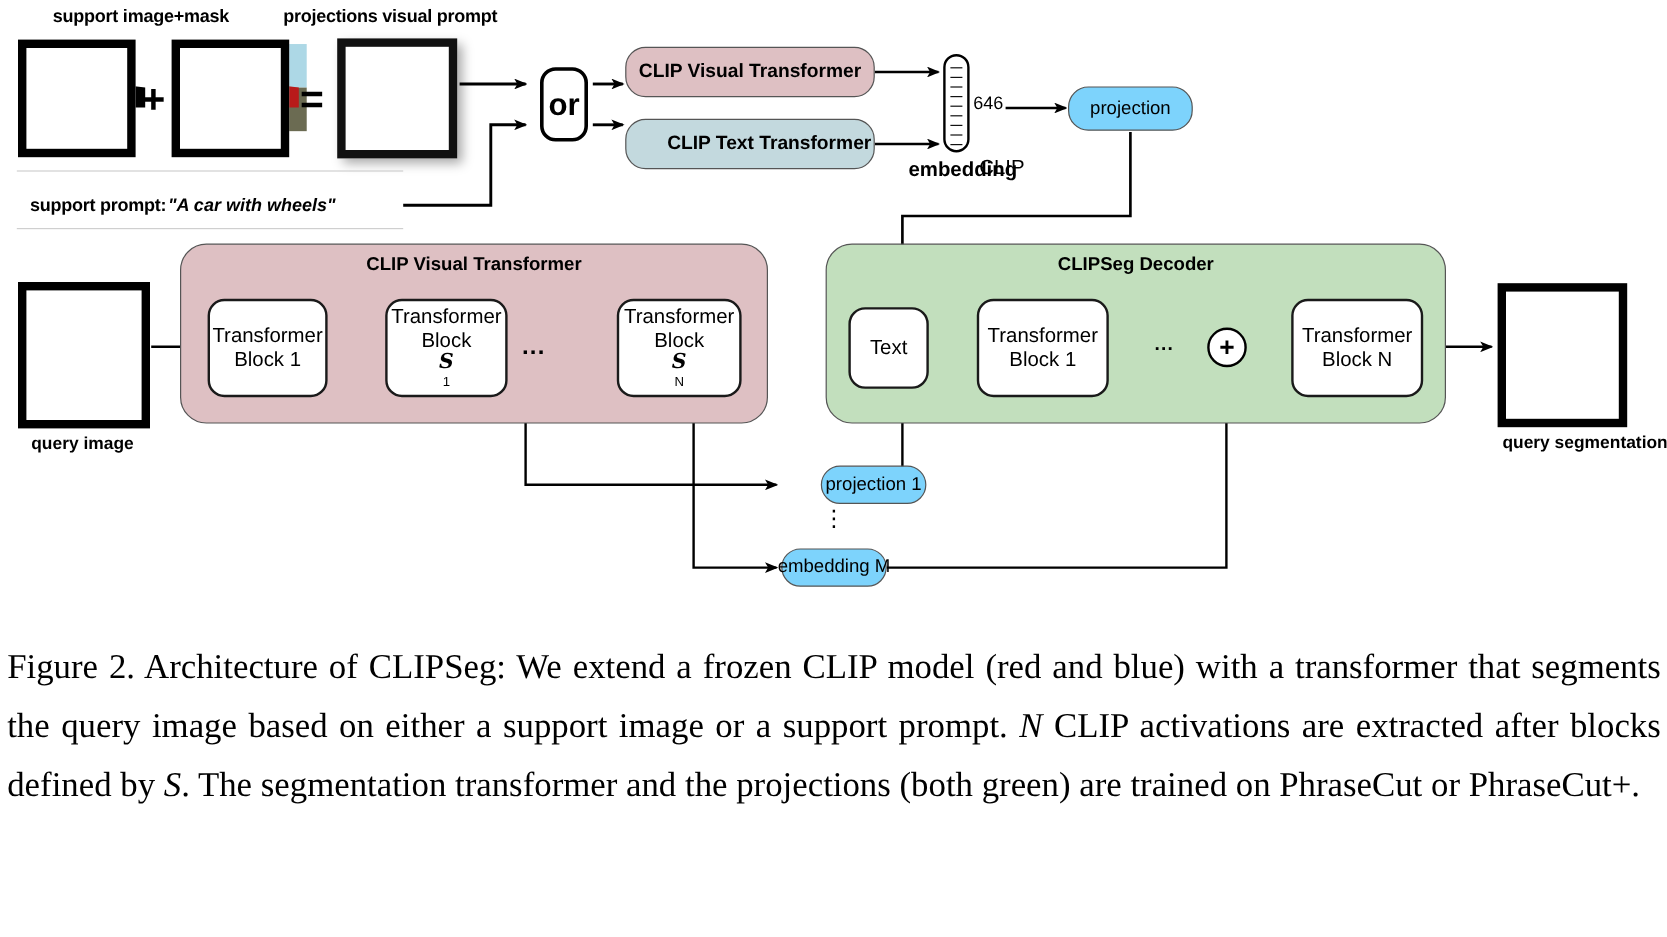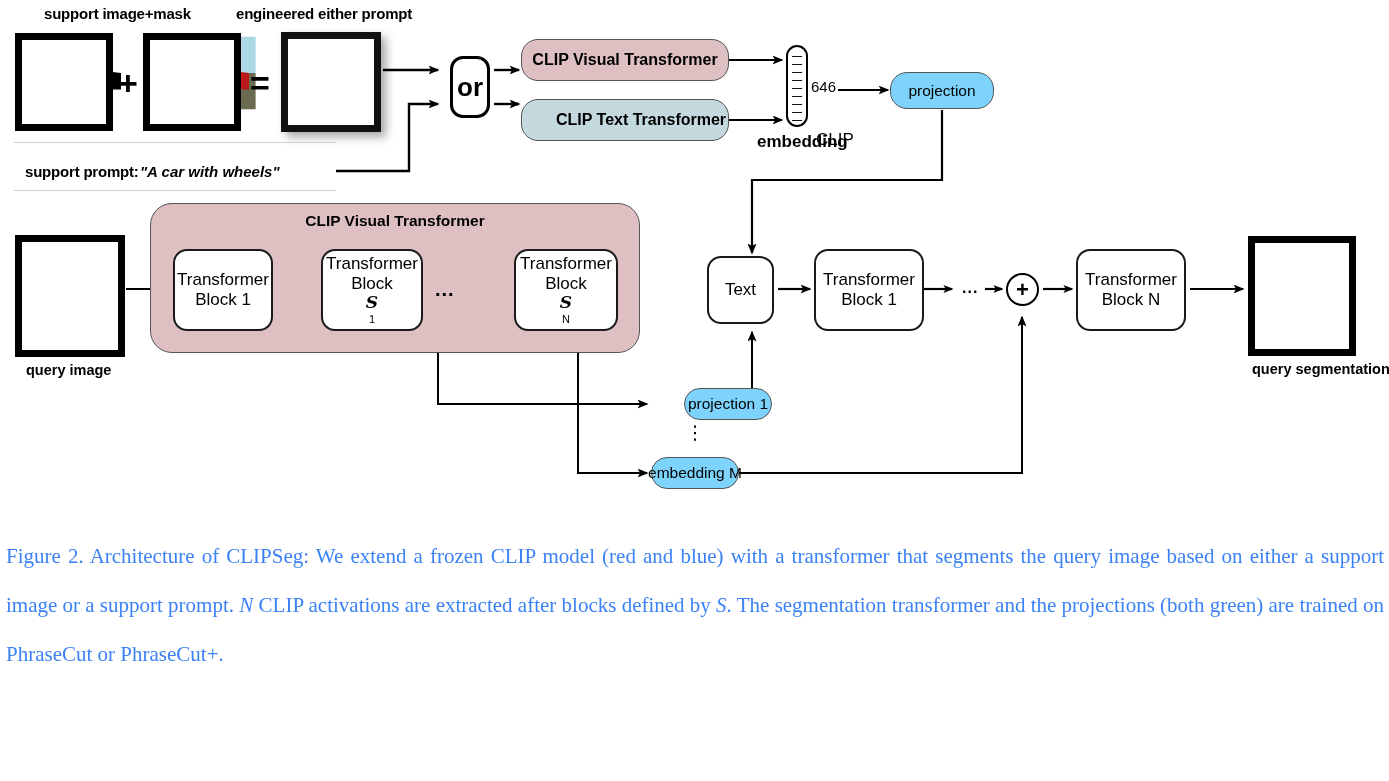--- a/index.html
+++ b/index.html
@@ -57,22 +57,22 @@
             font-size:22px;font-weight:bold;line-height:1;}
 
   .dots{position:absolute;font-size:20px;font-weight:bold;letter-spacing:1px;}
   .vdots{position:absolute;font-size:19px;line-height:0.5;text-align:center;}
 
   .num{position:absolute;font-size:15px;}
 
   .hr{position:absolute;height:0;border-top:1.4px solid #cfcfcf;}
 
   #caption{position:absolute;left:6px;top:532px;width:1378px;
-           font-family:"Liberation Serif",serif;font-size:21px;
-           line-height:49px;text-align:justify;text-align-last:left;color:#3b82f6;}
+           font-family:"Liberation Serif",serif;font-size:29px;
+           line-height:49px;text-align:justify;text-align-last:left;color:#000000;}
   #caption .it{font-style:italic;}
 </style>
 </head>
 <body>
 
 <div id="fig">
 
   <svg id="svg-layer" viewBox="0 0 1389 520">
     <defs>
       <marker id="ah" markerWidth="11" markerHeight="9" refX="9.5" refY="4.5" orient="auto" markerUnits="userSpaceOnUse">
@@ -168,21 +168,21 @@
     <path d="M739,473 L1022,473 L1022,317" stroke="#000" stroke-width="2" fill="none" marker-end="url(#ah)"></path>
 
     <path d="M778,289 L810,289" stroke="#000" stroke-width="2.2" fill="none" marker-end="url(#ah)"></path>
     <path d="M924,289 L952,289" stroke="#000" stroke-width="2.2" fill="none" marker-end="url(#ahs)"></path>
     <path d="M985,289 L1002,289" stroke="#000" stroke-width="2.2" fill="none" marker-end="url(#ahs)"></path>
     <path d="M1043,289 L1072,289" stroke="#000" stroke-width="2.2" fill="none" marker-end="url(#ahs)"></path>
     <path d="M1190,289 L1243,289" stroke="#000" stroke-width="2.2" fill="none" marker-end="url(#ah)"></path>
   </svg>
 
   <div class="lbl" style="left:44px;top:5px;">support image+mask</div>
-  <div class="lbl" style="left:236px;top:5px;">engineered either prompt</div>
+  <div class="lbl" style="left:236px;top:5px;">projections visual prompt</div>
 
   <div class="imgframe" style="left:15px;top:33px;width:98px;height:98px;"></div>
   <div class="imgframe" style="left:143px;top:33px;width:98px;height:98px;"></div>
   <div class="imgframe" style="left:281px;top:32px;width:100px;height:100px;border-color:#111;
               box-shadow:5px 5px 9px rgba(0,0,0,0.35);"></div>
 
   <div class="opsym" style="left:118px;top:66px;">+</div>
   <div class="opsym" style="left:250px;top:66px;">=</div>
 
   <div class="hr" style="left:14px;top:142px;width:322px;"></div>
@@ -244,20 +244,23 @@
 
   <div class="block" style="left:514px;top:249px;width:104px;height:82px;">
     <span>Transformer</span>
     <span>
         <span>Block </span>
         <span class="cal">S</span>
         <span class="sub">N</span>
       </span>
   </div>
 
+  <div class="panel panel-green" style="left:688px;top:203px;width:517px;height:150px;">
+    <div class="panel-title">CLIPSeg Decoder</div>
+  </div>
 
   <div class="block" style="left:707px;top:256px;width:67px;height:68px;">
     <span>Text</span>
   </div>
 
   <div class="block" style="left:814px;top:249px;width:110px;height:82px;">
     <span>Transformer</span>
     <span>Block 1</span>
   </div>
 

